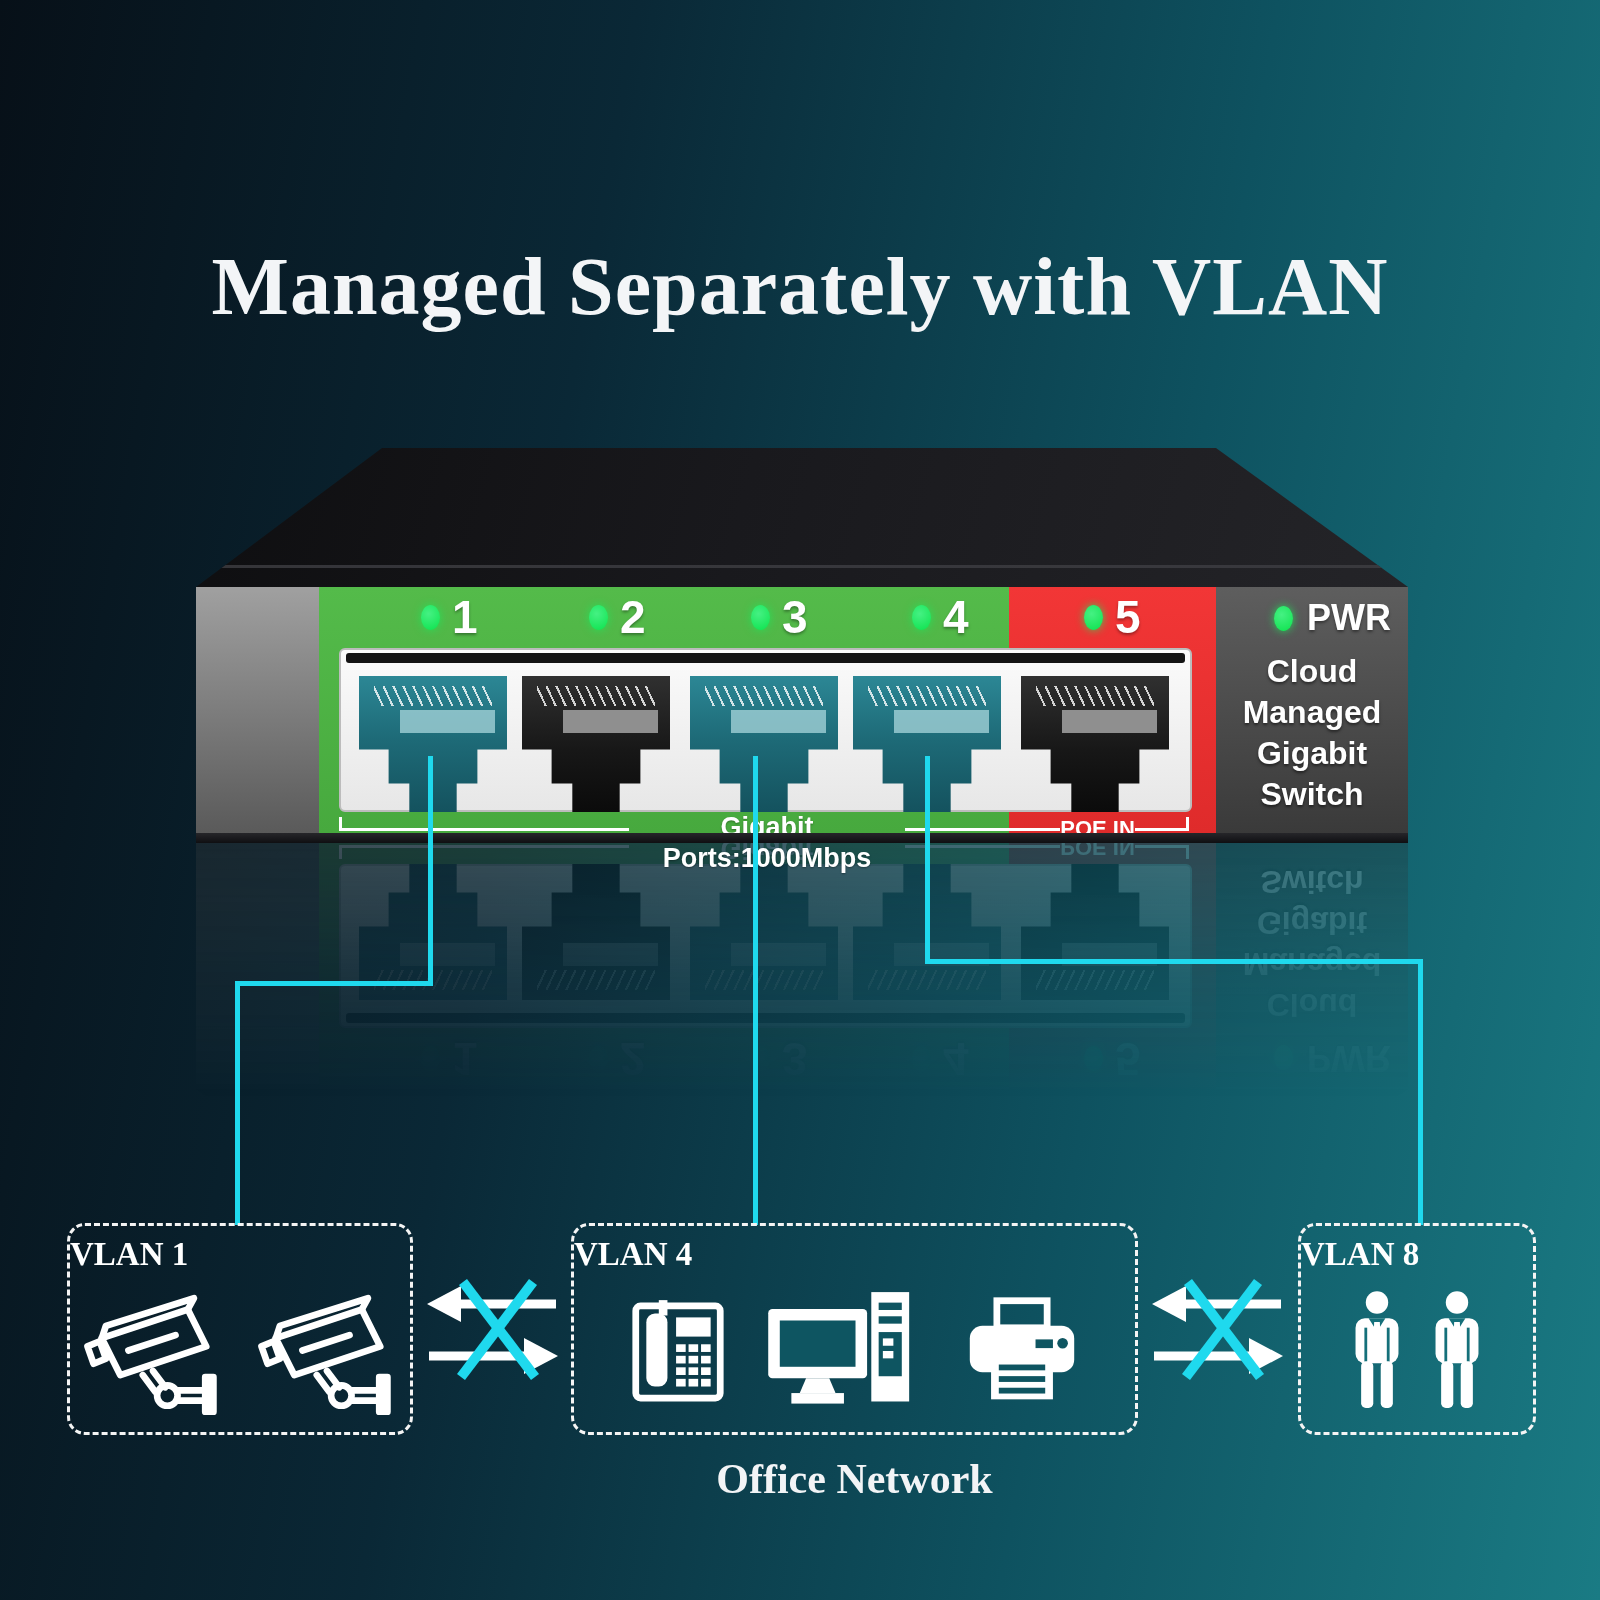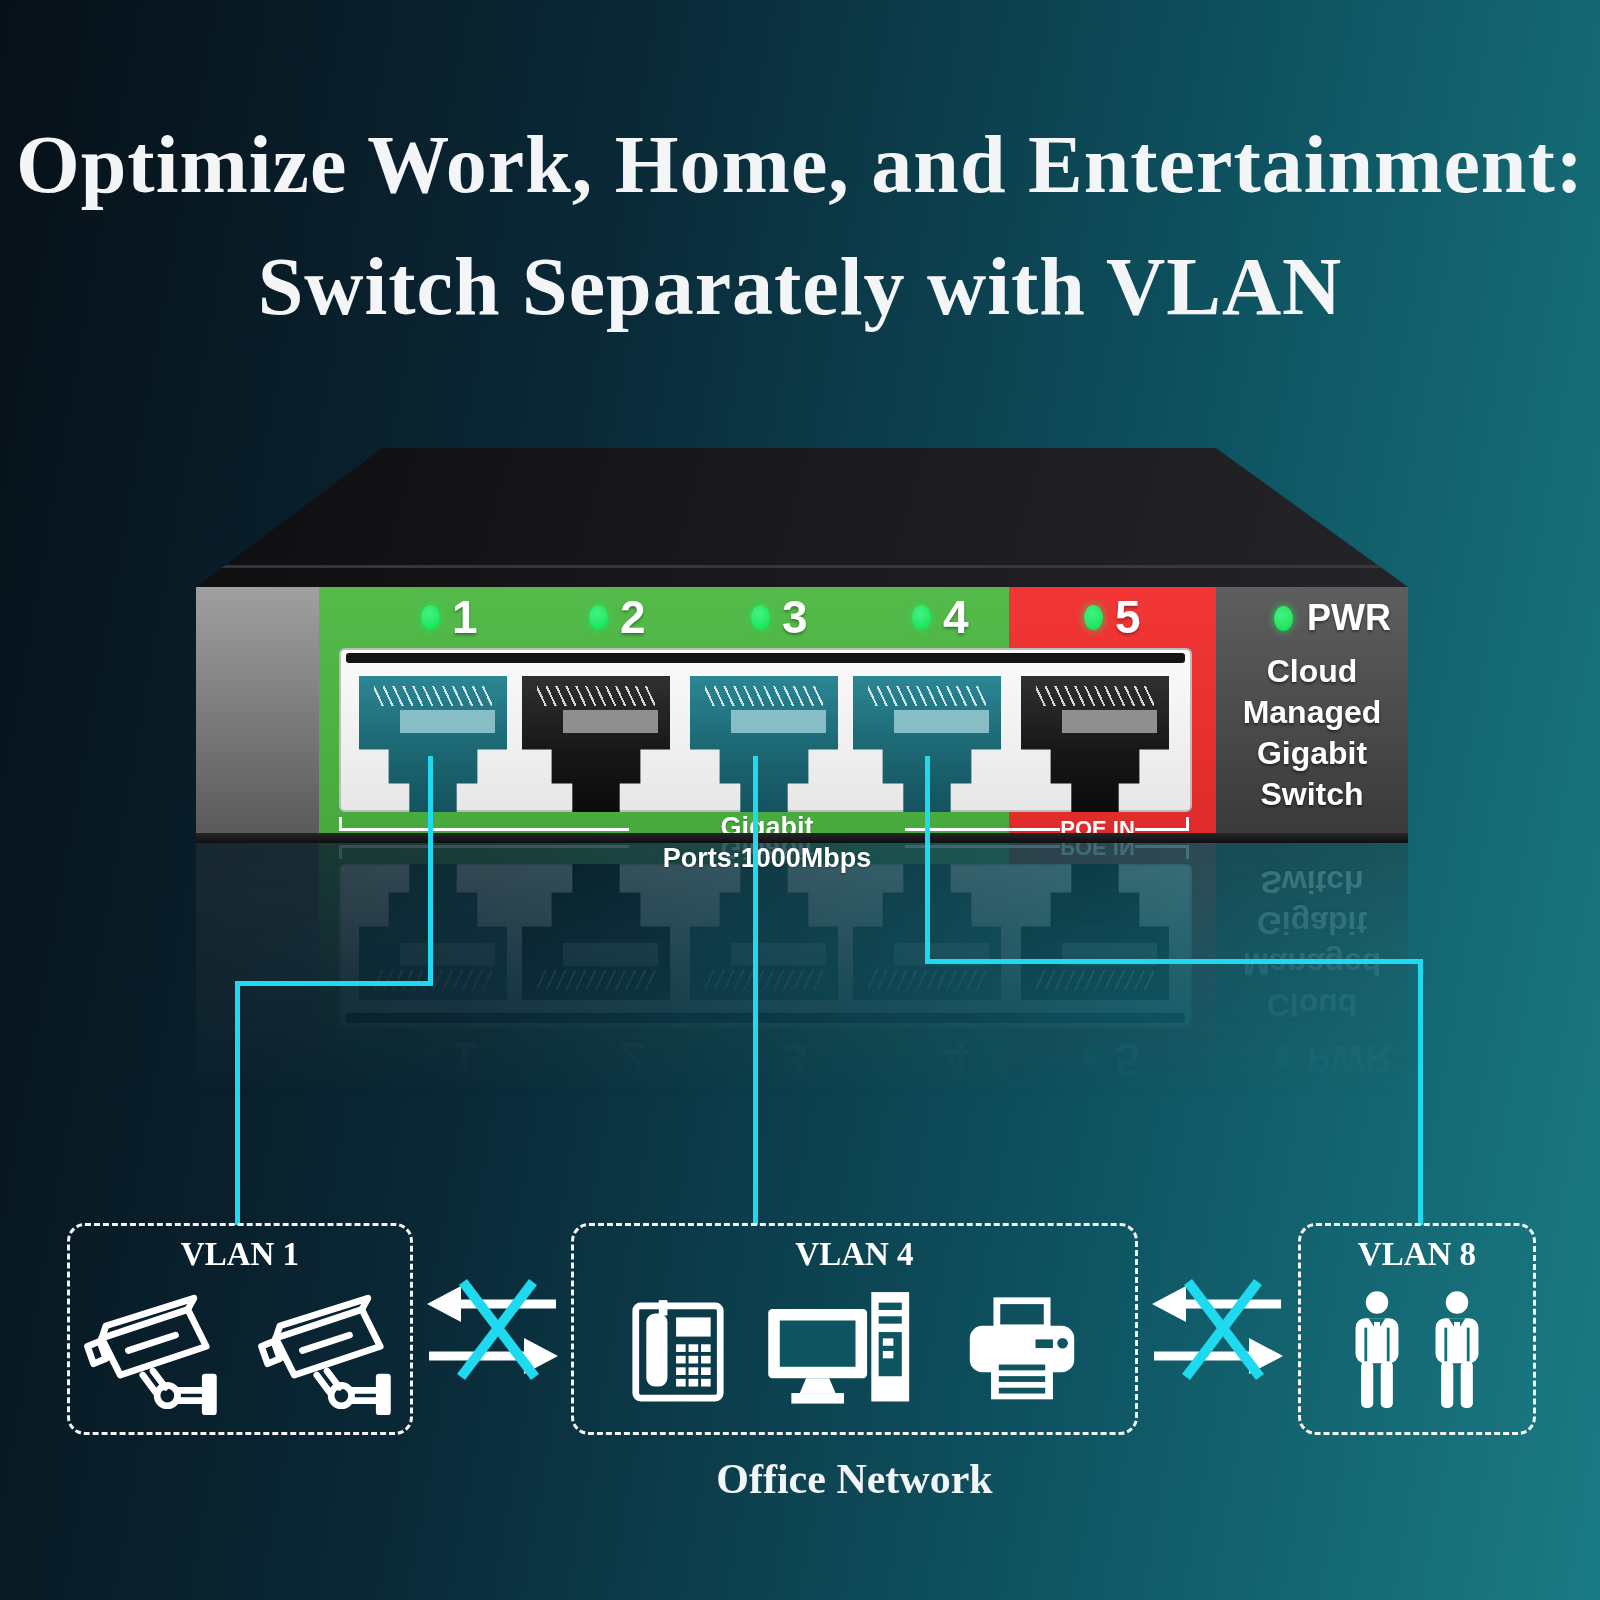--- a/index.html
+++ b/index.html
@@ -58,35 +58,34 @@
   
   .reflection-wrap{position:absolute;left:196px;top:843px;width:1212px;height:300px;overflow:hidden;z-index:1;
     -webkit-mask-image:linear-gradient(to bottom,rgba(0,0,0,.95),rgba(0,0,0,.35) 45%,transparent 85%);
     mask-image:linear-gradient(to bottom,rgba(0,0,0,.95),rgba(0,0,0,.35) 45%,transparent 85%);}
   .reflection-wrap .switch{left:0;top:0;transform:scaleY(-1);opacity:.3;filter:brightness(.75) saturate(.65);}
   
   .cl{position:absolute;background:var(--cyan,#1fd9ee);z-index:4;}
   
   .vbox{position:absolute;top:1223px;height:212px;border:3px dashed #f4f4f4;border-radius:18px;
     box-sizing:border-box;z-index:5;}
-  .vtitle{margin-top:10px;text-align:center;color:#fff;font-family:"Liberation Serif",serif;
+  .vtitle{margin-top:10px;text-align:left;color:#fff;font-family:"Liberation Serif",serif;
     font-weight:bold;font-size:33px;}
   .vicons{position:absolute;left:0;right:0;top:54px;bottom:10px;display:flex;
     align-items:center;justify-content:center;gap:26px;}
   .vlabel{position:absolute;top:1455px;text-align:center;color:#f2f4f6;z-index:5;
     font-family:"Liberation Serif",serif;font-weight:bold;font-size:42px;}
   .xarrows{position:absolute;z-index:5;}
 </style>
 </head>
 <body>
 
 <div class="stage">
 
-  <div class="title l1">Optimize Work, Home, and Entertainment:</div>
-  <div class="title l2">Switch Separately with VLAN</div>
+  <div class="title l2">Managed Separately with VLAN</div>
 
   <div class="reflection-wrap">
       <div class="switch">
     <div class="sw-top"></div>
     <div class="sw-front">
       <div class="fp fp-left"></div>
       <div class="fp fp-green"></div>
       <div class="fp fp-red"></div>
       <div class="fp fp-right"></div>
 

